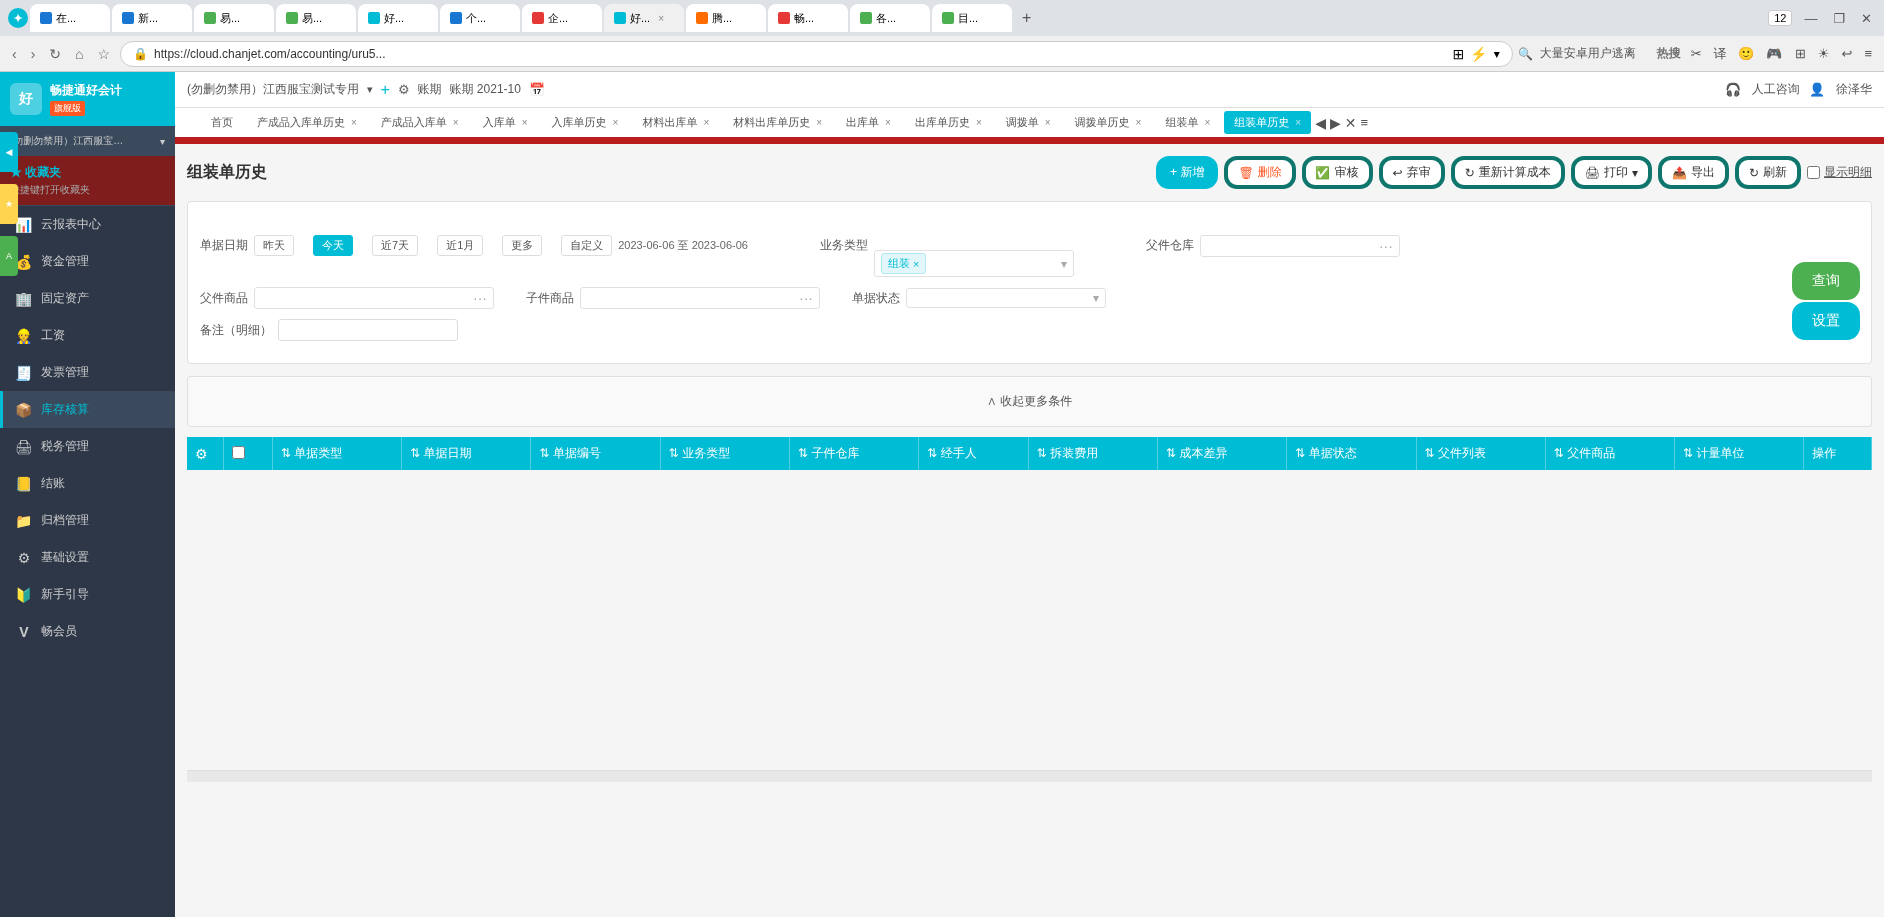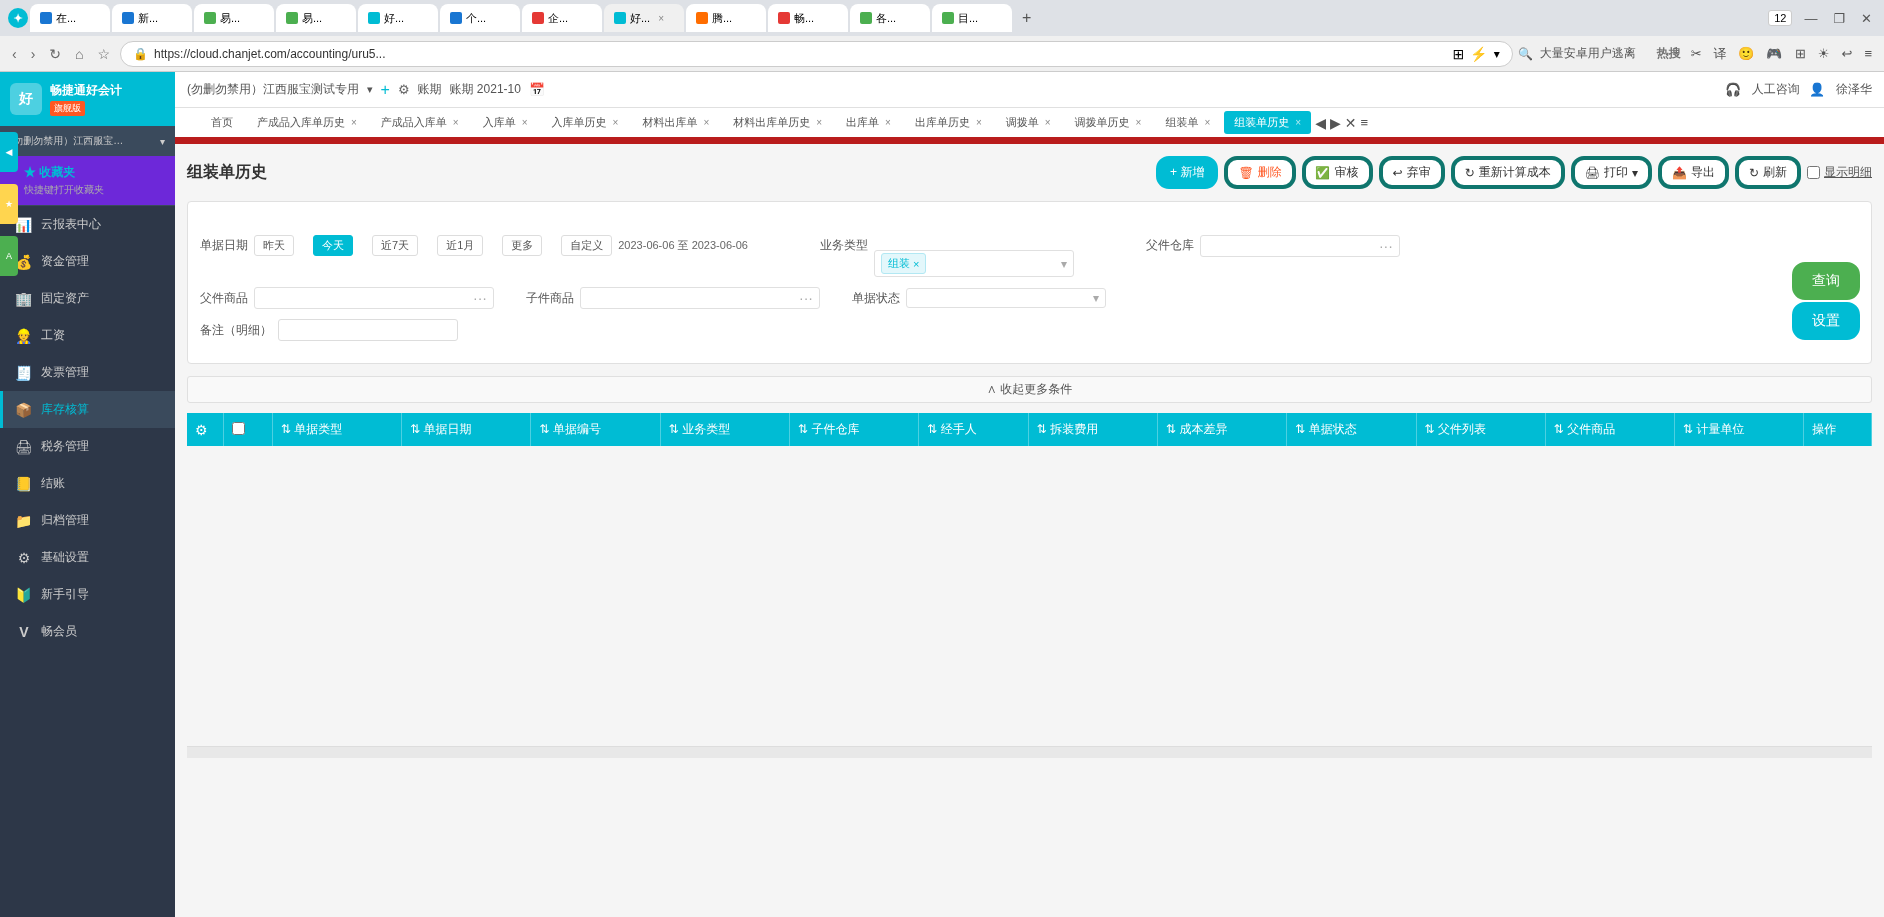--- a/index.html
+++ b/index.html
@@ -19,21 +19,21 @@
     .hot-tag { color: #737373; font-weight: bold; margin-left: 15px; }
     .browser-action-btn { background: none; border: none; cursor: pointer; font-size: 13px; color: #555; padding: 2px 4px; }
 
     
     .app-container { display: flex; height: calc(917px - 72px); }
 
     
     .sidebar { width: 175px; background: #2d3748; color: #fff; display: flex; flex-direction: column; flex-shrink: 0; }
     .sidebar-logo { background: #00bcd4; padding: 10px; display: flex; align-items: center; gap: 8px; }
     .sidebar-company { background: #3a4a5c; padding: 8px 10px; font-size: 11px; color: #ccc; cursor: pointer; display: flex; align-items: center; justify-content: space-between; }
-    .sidebar-bookmark { background: #6d28d9; padding: 8px 24px; border-bottom: 1px solid #3a4a5c; }
+    .sidebar-bookmark { background: #7f1d1d; padding: 8px 10px; border-bottom: 1px solid #3a4a5c; }
     .sidebar-bookmark-title { color: #00bcd4; font-size: 12px; font-weight: bold; cursor: pointer; }
     .sidebar-bookmark-sub { color: #aaa; font-size: 10px; cursor: pointer; margin-top: 2px; }
     .sidebar-nav { flex: 1; overflow-y: auto; }
     .sidebar-nav-item { display: flex; align-items: center; gap: 8px; padding: 10px 12px; cursor: pointer; color: #ccc; font-size: 12px; border-left: 3px solid transparent; }
     .sidebar-nav-item.active { color: #00bcd4; border-left-color: #00bcd4; background: #3a4a5c; }
     .sidebar-nav-icon { font-size: 14px; width: 18px; text-align: center; }
 
     
     .main-content { flex: 1; display: flex; flex-direction: column; background: #f5f5f5; overflow: hidden; }
 
@@ -65,21 +65,21 @@
     .filter-row { display: flex; align-items: center; gap: 12px; margin-bottom: 10px; flex-wrap: wrap; }
     .filter-item { display: flex; align-items: center; gap: 6px; }
     .filter-label { color: #555; font-size: 12px; white-space: nowrap; min-width: 48px; }
     .date-filter { display: flex; align-items: center; gap: 19px; }
     .date-btn { padding: 2px 8px; border: 1px solid #ddd; background: #fff; cursor: pointer; border-radius: 3px; font-size: 11px; color: #555; }
     .date-btn.active { background: #00bcd4; color: #fff; border-color: #00bcd4; }
     .date-range { font-size: 11px; color: #666; }
     .tag { background: #e3f7fb; color: #00bcd4; border: 1px solid #b2e8f3; padding: 2px 6px; border-radius: 3px; font-size: 11px; display: inline-flex; align-items: center; gap: 3px; }
     .tag-close { cursor: pointer; color: #00bcd4; }
     .filter-input { border: 1px solid #ddd; padding: 3px 8px; border-radius: 3px; font-size: 12px; width: 180px; }
-    .collapse-bar { text-align: center; background: #f9f9f9; border: 1px solid #e0e0e0; border-radius: 3px; padding: 4px; cursor: pointer; color: #555; font-size: 12px; margin-bottom: 10px; }
+    .collapse-bar { text-align: center; background: #f9f9f9; border: 1px solid #e0e0e0; border-radius: 3px; padding: 16px; cursor: pointer; color: #555; font-size: 12px; margin-bottom: 10px; }
 
     
     .data-table { width: 100%; border-collapse: collapse; background: #fff; }
     .data-table thead tr { background: #00bcd4; color: #fff; }
     .data-table thead th { padding: 8px 8px; font-size: 12px; font-weight: normal; text-align: left; border-right: 1px solid rgba(255,255,255,0.3); white-space: nowrap; cursor: pointer; }
     .data-table thead th:first-child { width: 36px; }
     .settings-icon { color: #fff; cursor: pointer; font-size: 14px; }
     .empty-area { height: 300px; display: flex; align-items: center; justify-content: center; color: #aaa; font-size: 13px; }
     .scroll-bar-container { height: 12px; background: #e8e8e8; border-top: 1px solid #ddd; }
 

